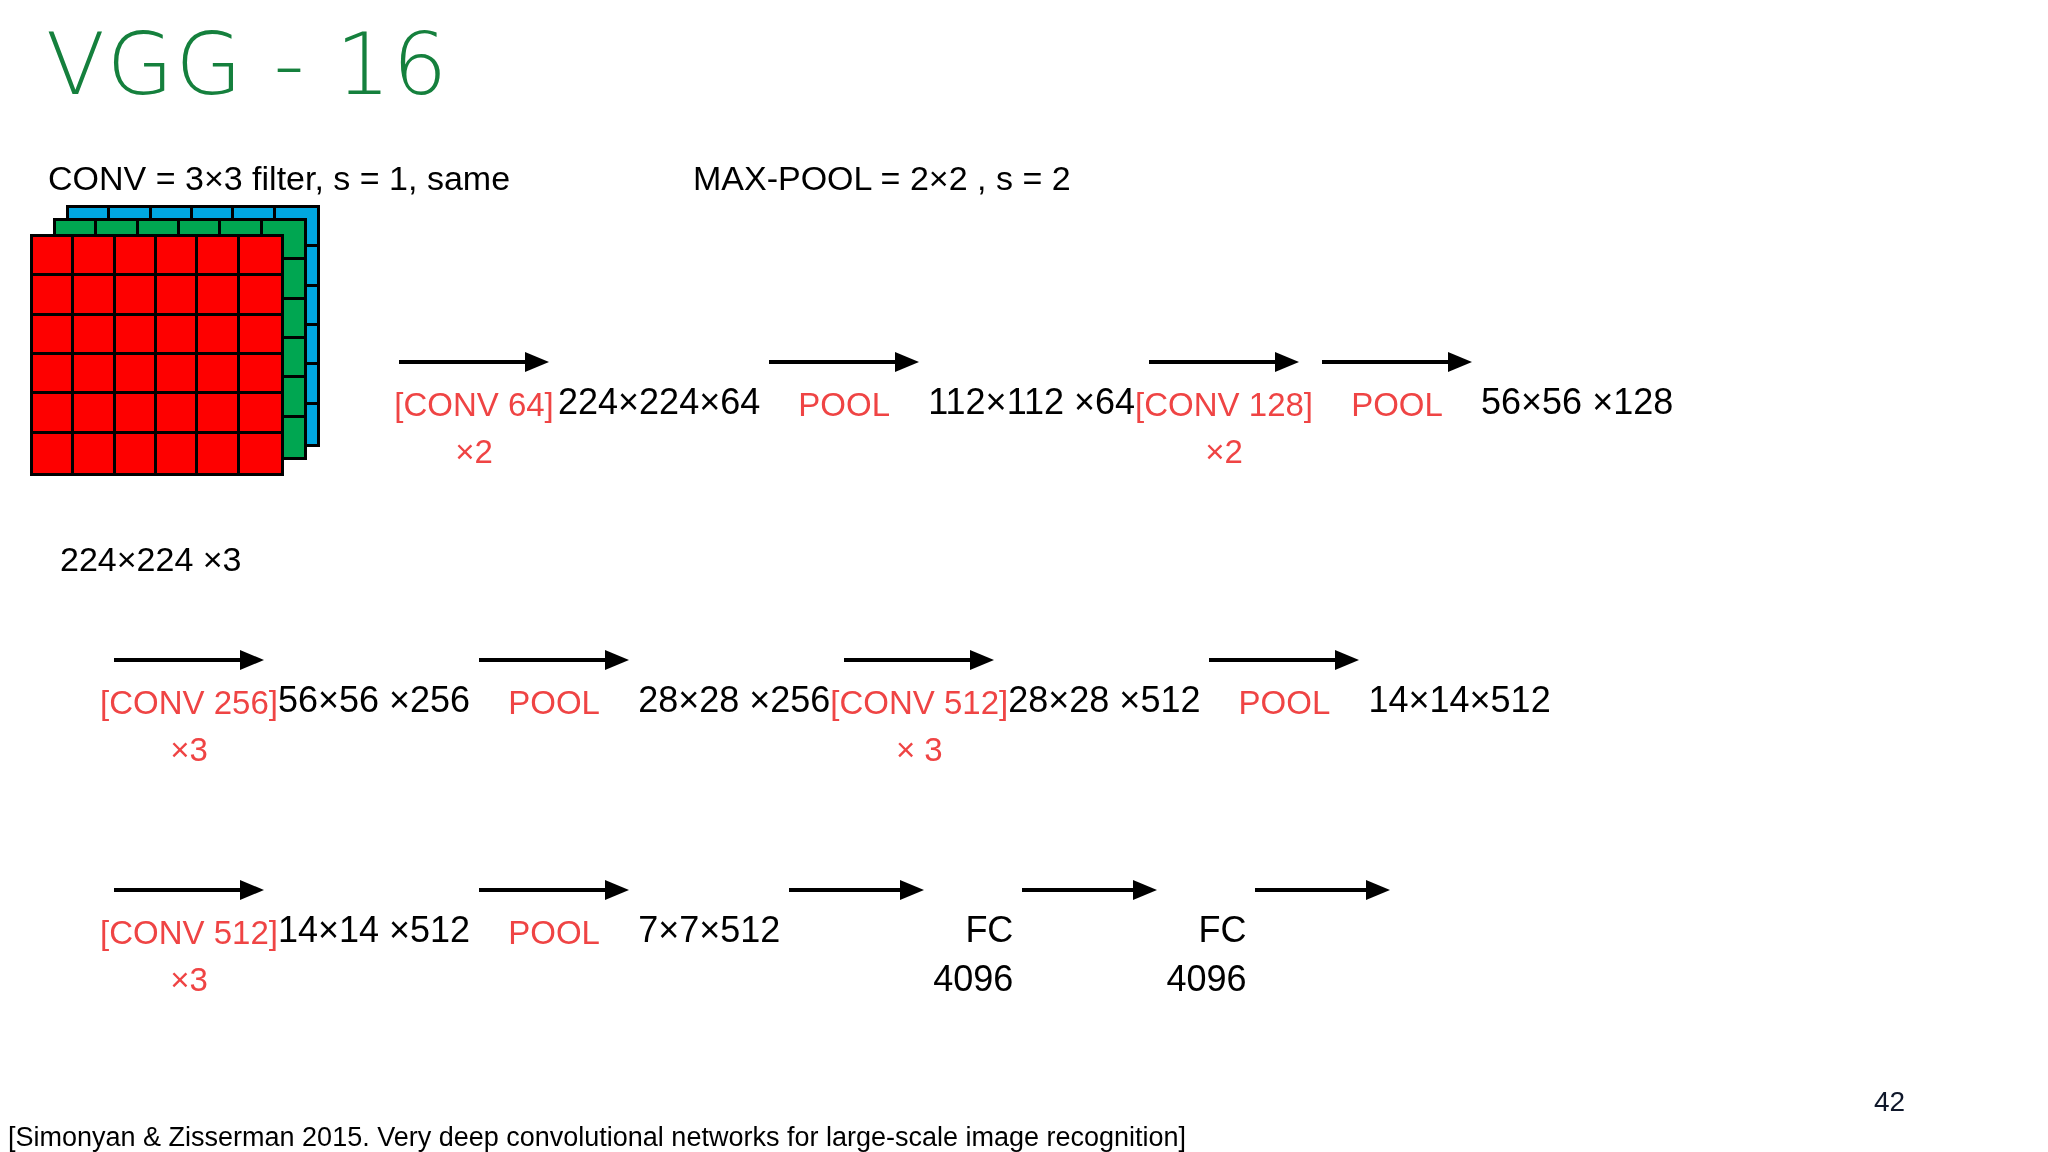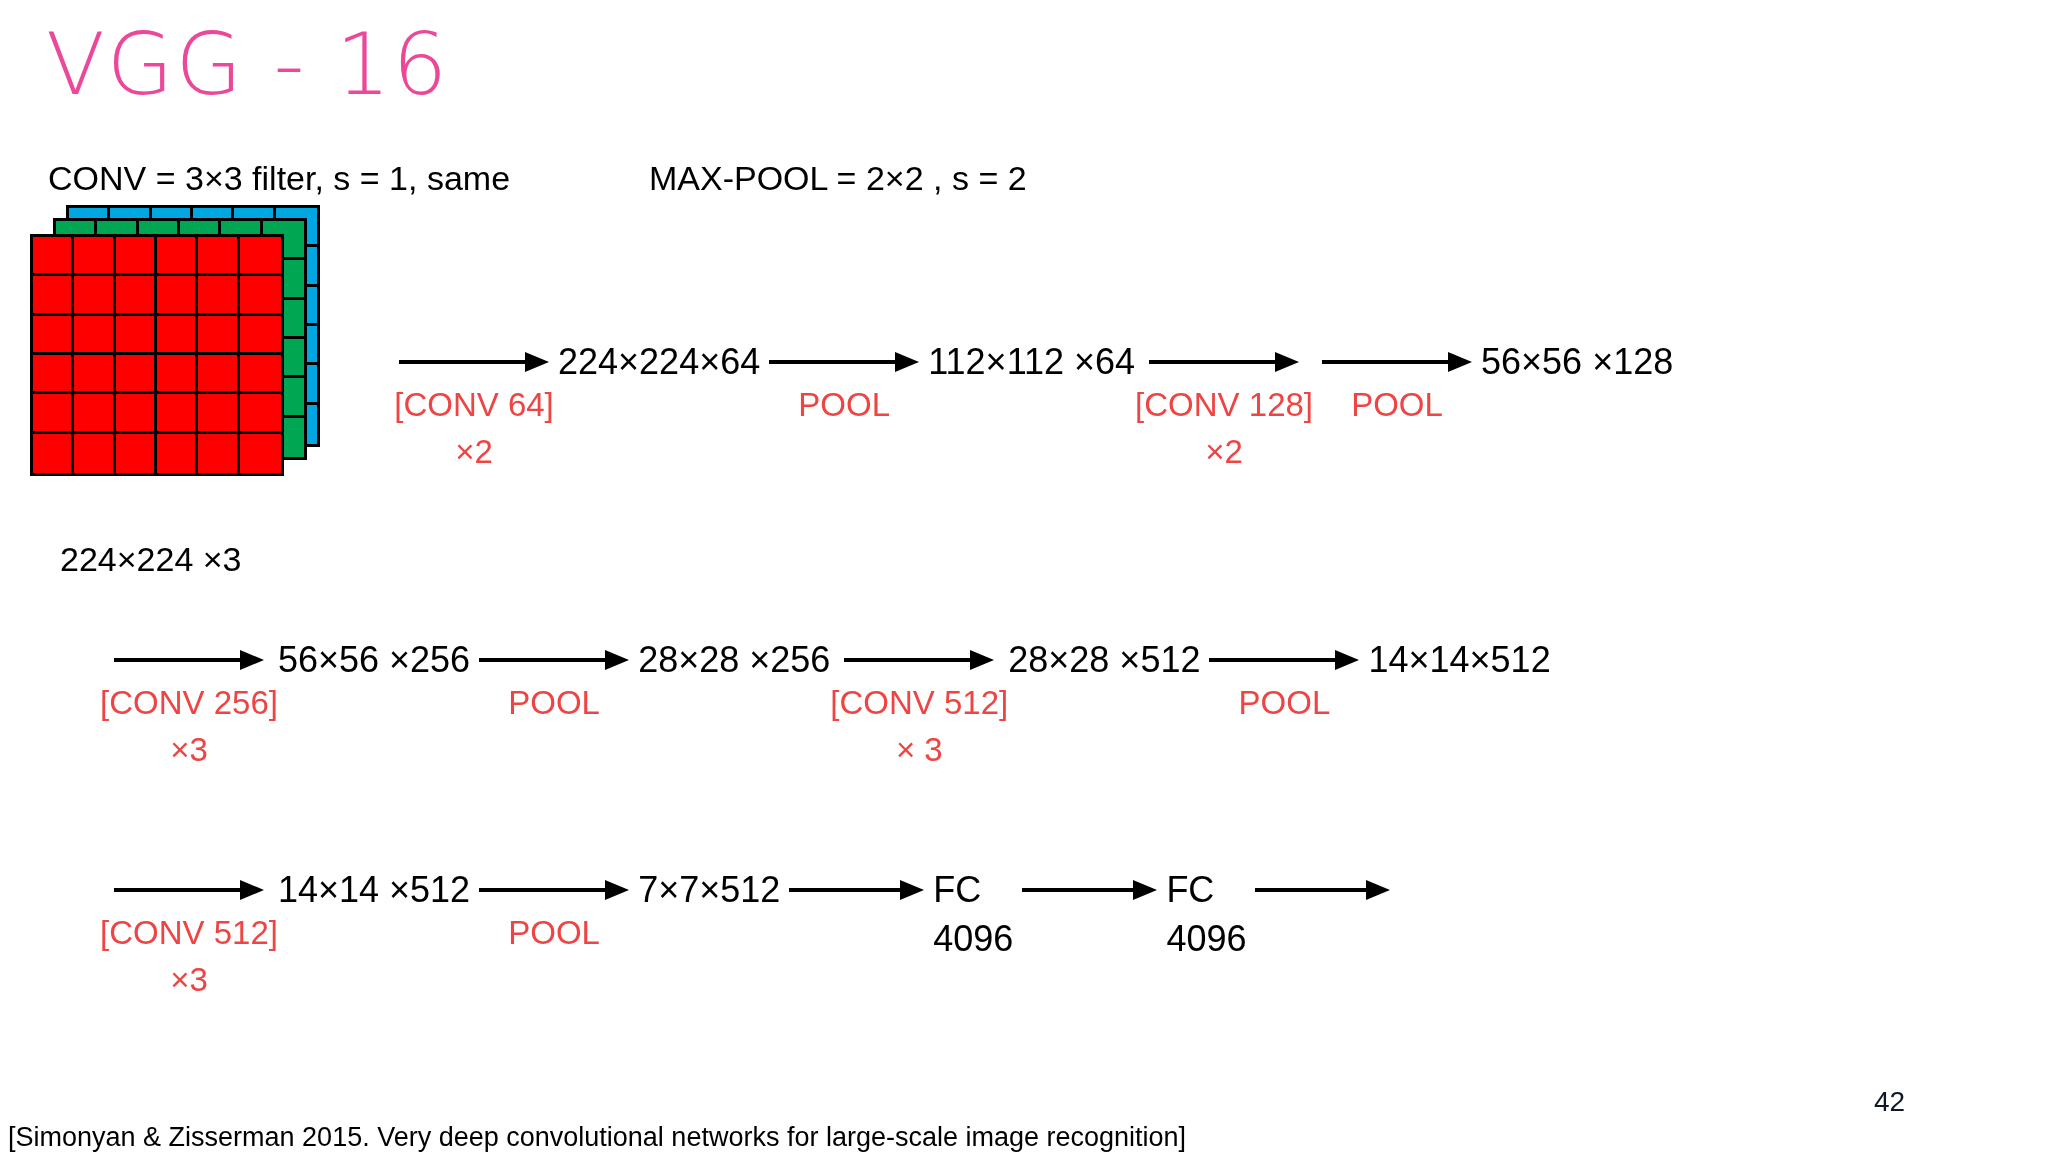--- a/index.html
+++ b/index.html
@@ -17,37 +17,37 @@
   }
 
   
   .slide-title {
     position: absolute;
     left: 46px;
     top: 14px;
     font-size: 86px;
     font-weight: 300;
     letter-spacing: 2px;
-    color: #ec4899;
+    color: #15803d;
     font-family: "DejaVu Sans", sans-serif;
     white-space: nowrap;
   }
 
   
   .defs {
     position: absolute;
     left: 48px;
     top: 159px;
     font-size: 34px;
     white-space: nowrap;
     font-family: "Liberation Sans", sans-serif;
   }
   .defs .conv-def { display: inline-block; }
   .defs .gap { display: inline-block; width: 120px; }
-  .defs .pool-def { display: inline-block; }
+  .defs .pool-def { display: inline-block; margin-left: 44px; }
 
   
   .volume {
     position: absolute;
     left: 30px;
     top: 205px;
     width: 300px;
     height: 260px;
   }
   .layer {
@@ -117,21 +117,22 @@
   }
   .arrow-caption .sub {
     display: block;
     margin-top: 8px;
   }
 
   
   .node {
     display: flex;
     flex-direction: column;
-    align-items: flex-start;
+    align-items: flex-end;
+    margin-top: 40px;
   }
   .node-main {
     font-size: 36px;
     line-height: 44px;
     white-space: nowrap;
     font-weight: 400;
     font-family: "Liberation Sans", sans-serif;
   }
   .node-sub {
     font-size: 36px;

